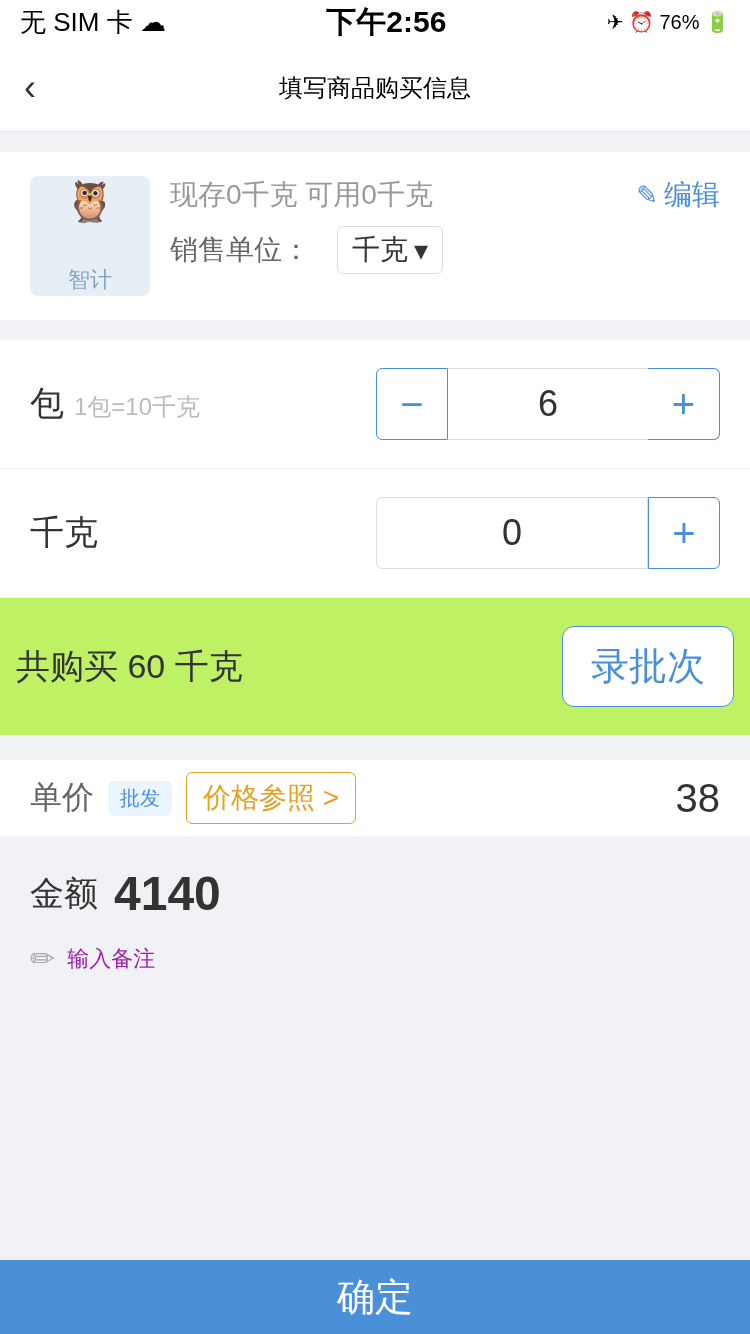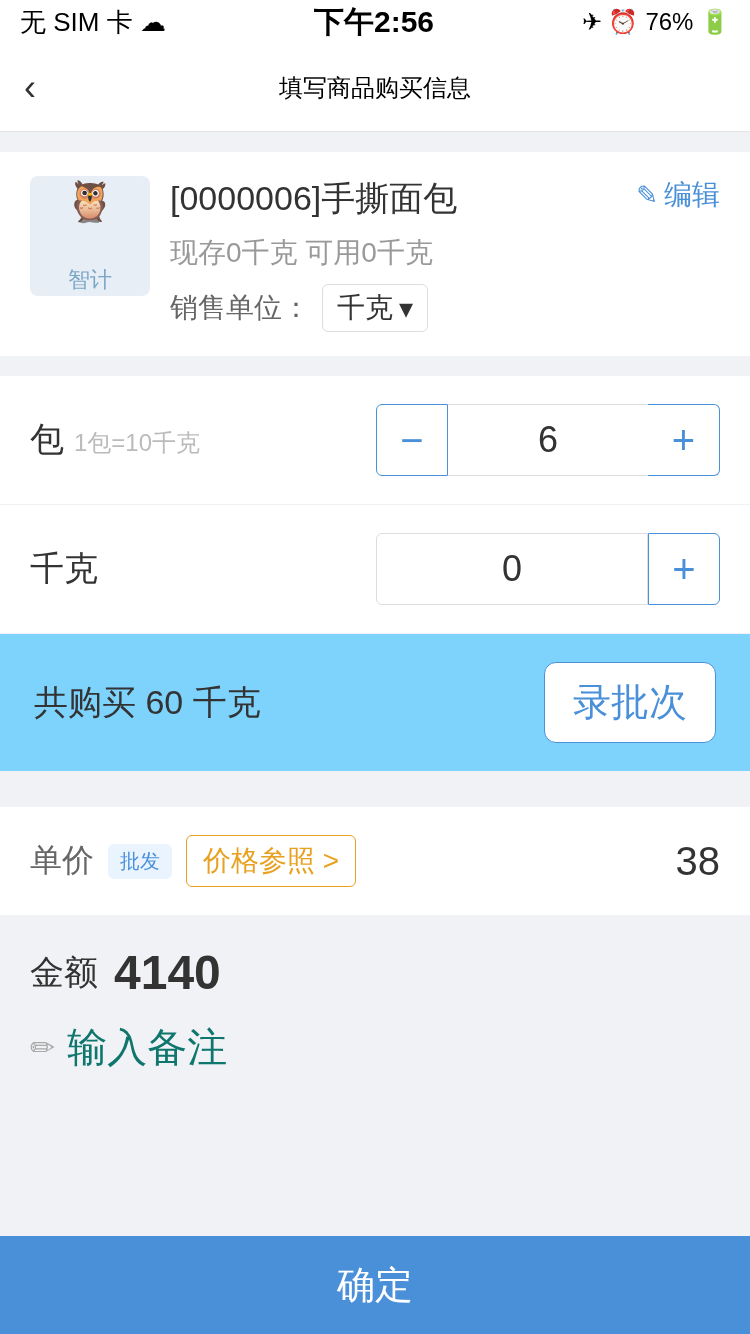--- a/index.html
+++ b/index.html
@@ -20,21 +20,21 @@
       background: #fff;
       display: flex;
       align-items: center;
       justify-content: space-between;
       padding: 0 20px;
       font-size: 26px;
       color: #000;
     }
     .status-left { display: flex; align-items: center; gap: 8px; }
     .status-center { font-size: 30px; font-weight: 700; }
-    .status-right { display: flex; align-items: center; gap: 8px; font-size: 24px; }
+    .status-right { display: flex; align-items: center; gap: 8px; font-size: 20px; }
 
     
     .nav-bar {
       width: 750px;
       height: 88px;
       background: #fff;
       display: flex;
       align-items: center;
       justify-content: center;
       border-bottom: 1px solid #e5e5e5;
@@ -97,21 +97,21 @@
       margin-bottom: 12px;
     }
     .product-stock {
       font-size: 28px;
       color: #999;
       margin-bottom: 12px;
     }
     .product-unit-row {
       display: flex;
       align-items: center;
-      gap: 12px;
+      gap: 27px;
       font-size: 28px;
       color: #666;
     }
     .unit-selector {
       border: 1px solid #ddd;
       border-radius: 6px;
       padding: 4px 14px;
       font-size: 28px;
       color: #333;
       background: #fff;
@@ -201,22 +201,22 @@
       text-align: center;
       font-size: 36px;
       color: #333;
       background: #fff;
       outline: none;
       border-radius: 6px 0 0 6px;
     }
 
     
     .total-row {
-      background: #7dd3fc;
-      padding: 28px 34px;
+      background: #bef264;
+      padding: 28px 16px;
       display: flex;
       align-items: center;
       justify-content: space-between;
     }
     .total-text {
       font-size: 34px;
       color: #333;
     }
     .total-text span {
       color: #333;
@@ -228,22 +228,22 @@
       padding: 14px 28px;
       font-size: 38px;
       color: #4a90d9;
       background: #fff;
       cursor: pointer;
     }
 
     
     .price-section {
       background: #fff;
-      margin-top: 16px;
-      padding: 28px 30px;
+      margin-top: 5px;
+      padding: 12px 30px;
     }
     .price-row {
       display: flex;
       align-items: center;
       justify-content: space-between;
       margin-bottom: 0;
     }
     .price-label-group {
       display: flex;
       align-items: center;
@@ -300,38 +300,38 @@
     .note-row {
       display: flex;
       align-items: center;
       gap: 12px;
     }
     .note-icon {
       color: #aaa;
       font-size: 30px;
     }
     .note-text {
-      font-size: 40px;
-      color: #0f766e;
+      font-size: 22px;
+      color: #a21caf;
     }
 
     
     .empty-space {
       background: #f0f2f5;
       flex: 1;
       min-height: 340px;
     }
 
     
     .confirm-btn {
       position: fixed;
       bottom: 0;
       left: 0;
       width: 750px;
-      height: 98px;
+      height: 74px;
       background: #4a90d9;
       color: #fff;
       font-size: 38px;
       display: flex;
       align-items: center;
       justify-content: center;
       cursor: pointer;
       border: none;
       outline: none;
     }
@@ -361,21 +361,20 @@
 
 <div class="product-card-wrapper">
   <div class="product-card">
     <div class="product-image">
       <div class="product-image-inner">
         <span class="owl-icon">🦉</span>
         <span class="owl-text">智计</span>
       </div>
     </div>
     <div class="product-info">
-      <div class="product-name">[0000006]手撕面包</div>
       <div class="product-stock">现存0千克   可用0千克</div>
       <div class="product-unit-row">
         <span>销售单位：</span>
         <div class="unit-selector">
           <span>千克</span>
           <span>▾</span>
         </div>
       </div>
     </div>
     <div class="edit-btn">

